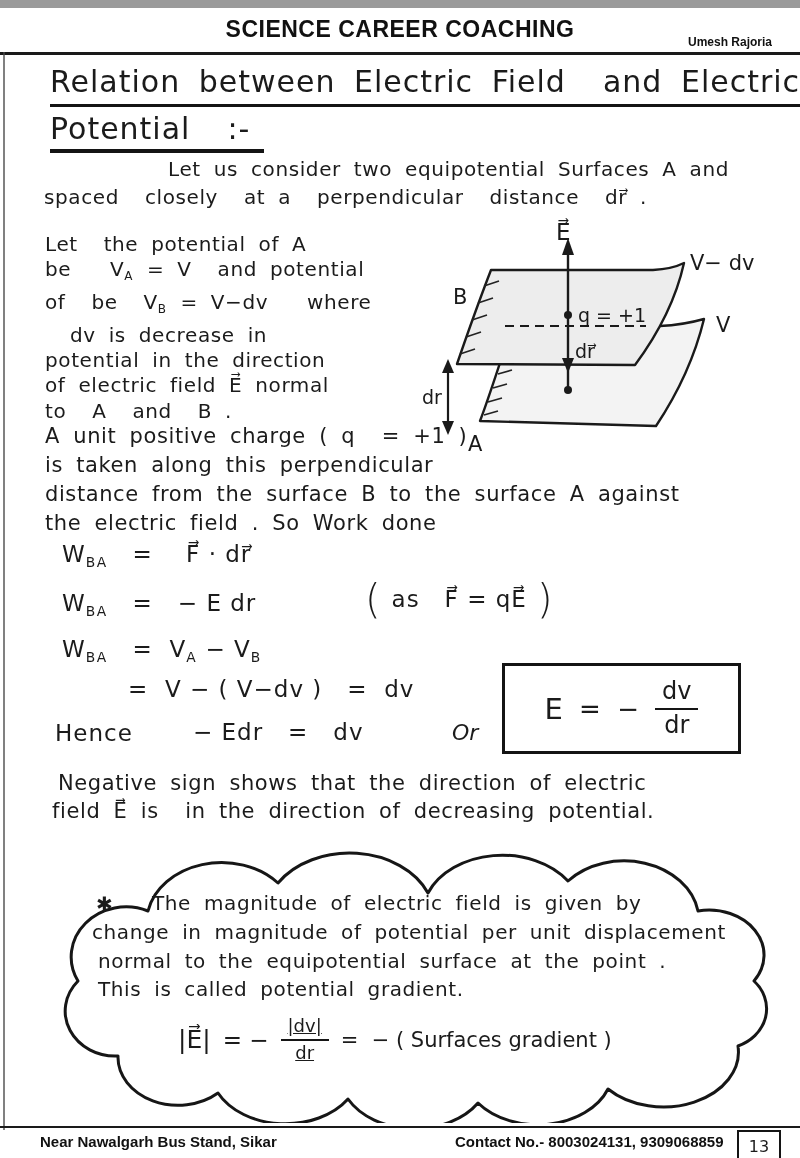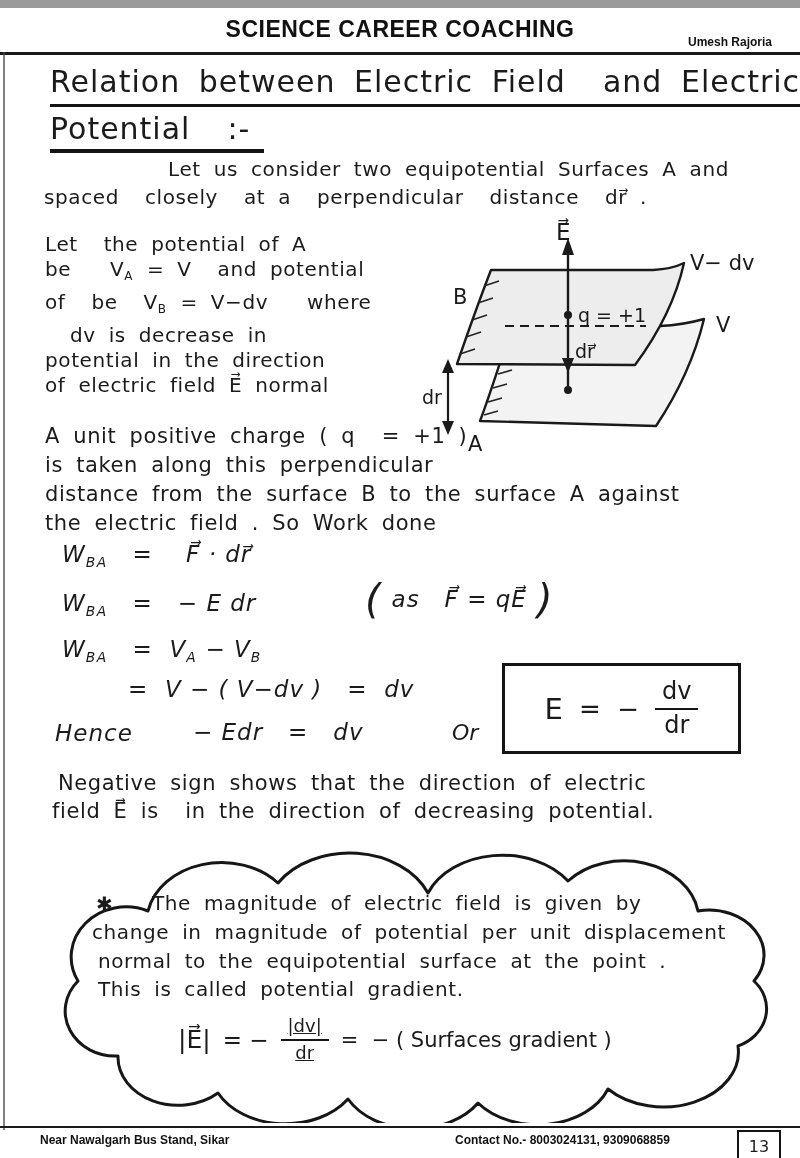--- a/index.html
+++ b/index.html
@@ -14,31 +14,31 @@
   .header-title{left:0;right:0;top:8px;text-align:center;font-size:23px;letter-spacing:.5px;}
   .author{right:28px;top:27px;font-size:12px;}
   .rule{background:#1a1a1a;}
   
   .hw-line{letter-spacing:.6px;word-spacing:6px;white-space:pre;}
   .title-line{font-size:30px;letter-spacing:1px;word-spacing:8px;white-space:pre;}
   .uline{border-bottom:3.5px solid #141414;padding-bottom:5px;padding-right:26px;display:inline-block;}
   .uline2{border-bottom:4px solid #141414;padding-bottom:3px;padding-right:14px;display:inline-block;}
   .body20{font-size:20px;}
   .body21{font-size:21px;}
-  .eq{font-size:23px;letter-spacing:1px;white-space:pre;font-style:italic;}
+  .eq{font-size:23px;letter-spacing:1px;white-space:pre;}
   .sub{font-size:.6em;vertical-align:-.35em;letter-spacing:1.5px;}
   .bigparen{font-size:40px;font-weight:300;line-height:1;vertical-align:-8px;}
   .frac{display:inline-flex;flex-direction:column;align-items:center;vertical-align:middle;line-height:1.15;justify-content:center;}
   .frac .num{padding:0 7px 2px;border-bottom:2.6px solid #151515;}
   .frac .den{padding-top:2px;}
   .eqbox{border:3.5px solid #141414;display:flex;align-items:center;justify-content:center;gap:16px;background:#fff;}
   .or-word{font-style:italic;font-size:22px;}
   .cloud-text{font-size:20px;}
   .cloud-eq{display:flex;align-items:center;gap:12px;font-size:23px;white-space:pre;}
-  .footer-text{font-size:12px;}
+  .footer-text{font-size:15px;}
   .page-box{border:2.5px solid #141414;display:flex;align-items:center;justify-content:center;font-size:16px;}
   svg text{font-family:"DejaVu Sans",sans-serif;fill:#1a1a1a;}
 </style>
 </head>
 <body>
 
 <div class="page">
 
   <div class="abs print header-title">SCIENCE CAREER COACHING</div>
   <div class="abs print author">Umesh Rajoria</div>
@@ -51,20 +51,21 @@
   <div class="abs hw-line body20" style="left:168px;top:149px;">Let us consider two equipotential Surfaces A and</div>
   <div class="abs hw-line body20" style="left:44px;top:177px;">spaced  closely  at a  perpendicular  distance  dr⃗ .</div>
 
   <div class="abs body20" style="left:45px;top:224px;line-height:25.4px;">
     <div class="hw-line">Let  the potential of A</div>
     <div class="hw-line"><span>be   V</span><span class="sub">A</span><span> = V  and potential</span></div>
     <div class="hw-line"><span>of  be  V</span><span class="sub">B</span><span> = V−dv   where</span></div>
     <div class="hw-line" style="margin-left:25px;">dv is decrease in</div>
     <div class="hw-line">potential in the direction</div>
     <div class="hw-line">of electric field E⃗ normal</div>
+    <div class="hw-line">to  A  and  B .</div>
   </div>
 
   <svg class="abs" style="left:420px;top:200px;" width="380" height="250" viewBox="0 0 380 250">
 
     <path d="M92 118 L240 118 Q263 117 284 111 C275 148 258 185 236 218 L60 213 C67 195 73 177 92 118 Z" fill="#f3f3f3" stroke="#1a1a1a" stroke-width="2.4" stroke-linejoin="round"></path>
 
     <path d="M71 62 L233 62 Q252 61 264 55 C256 91 238 126 215 157 L37 156 C48 124 59 93 71 62 Z" fill="#ededed" stroke="#1a1a1a" stroke-width="2.4" stroke-linejoin="round"></path>
 
     <g stroke="#222" stroke-width="1.6">
       <line x1="64" y1="78" x2="79" y2="73"></line>

